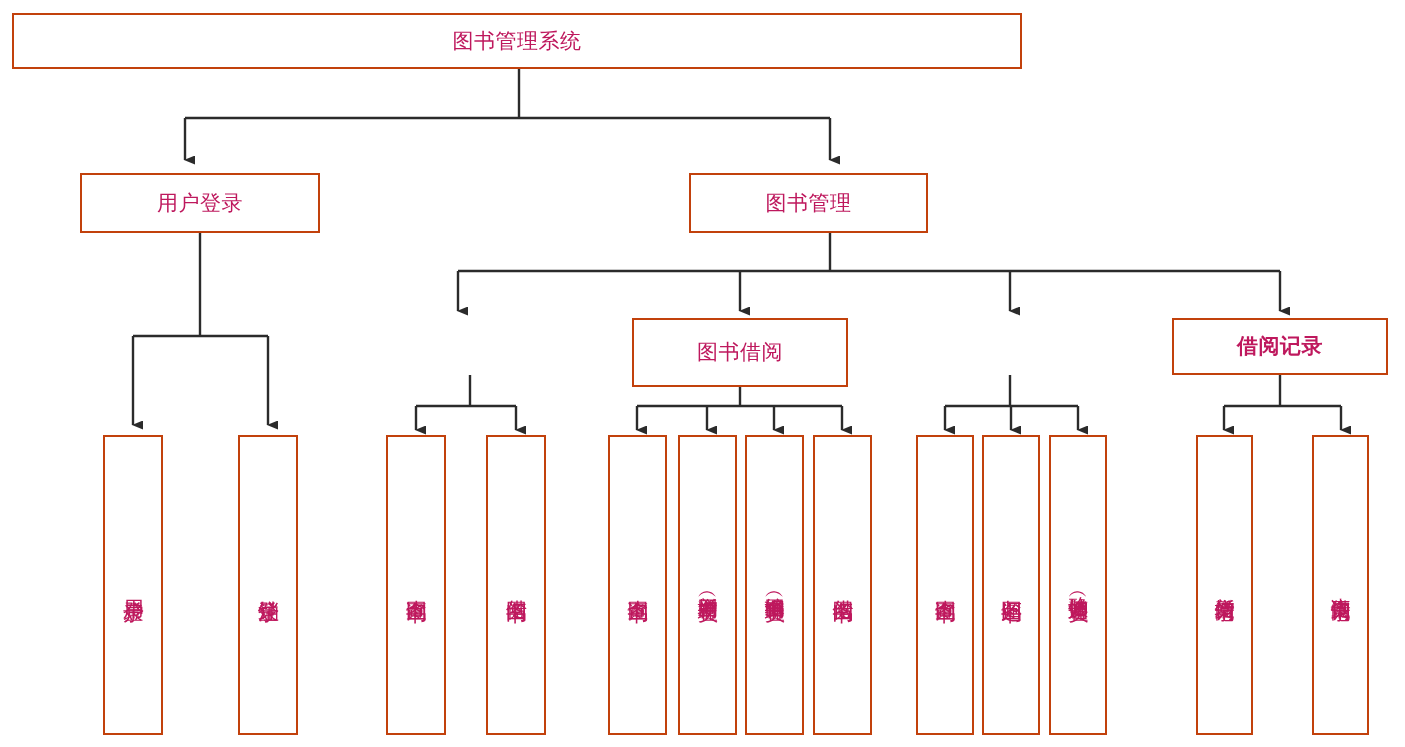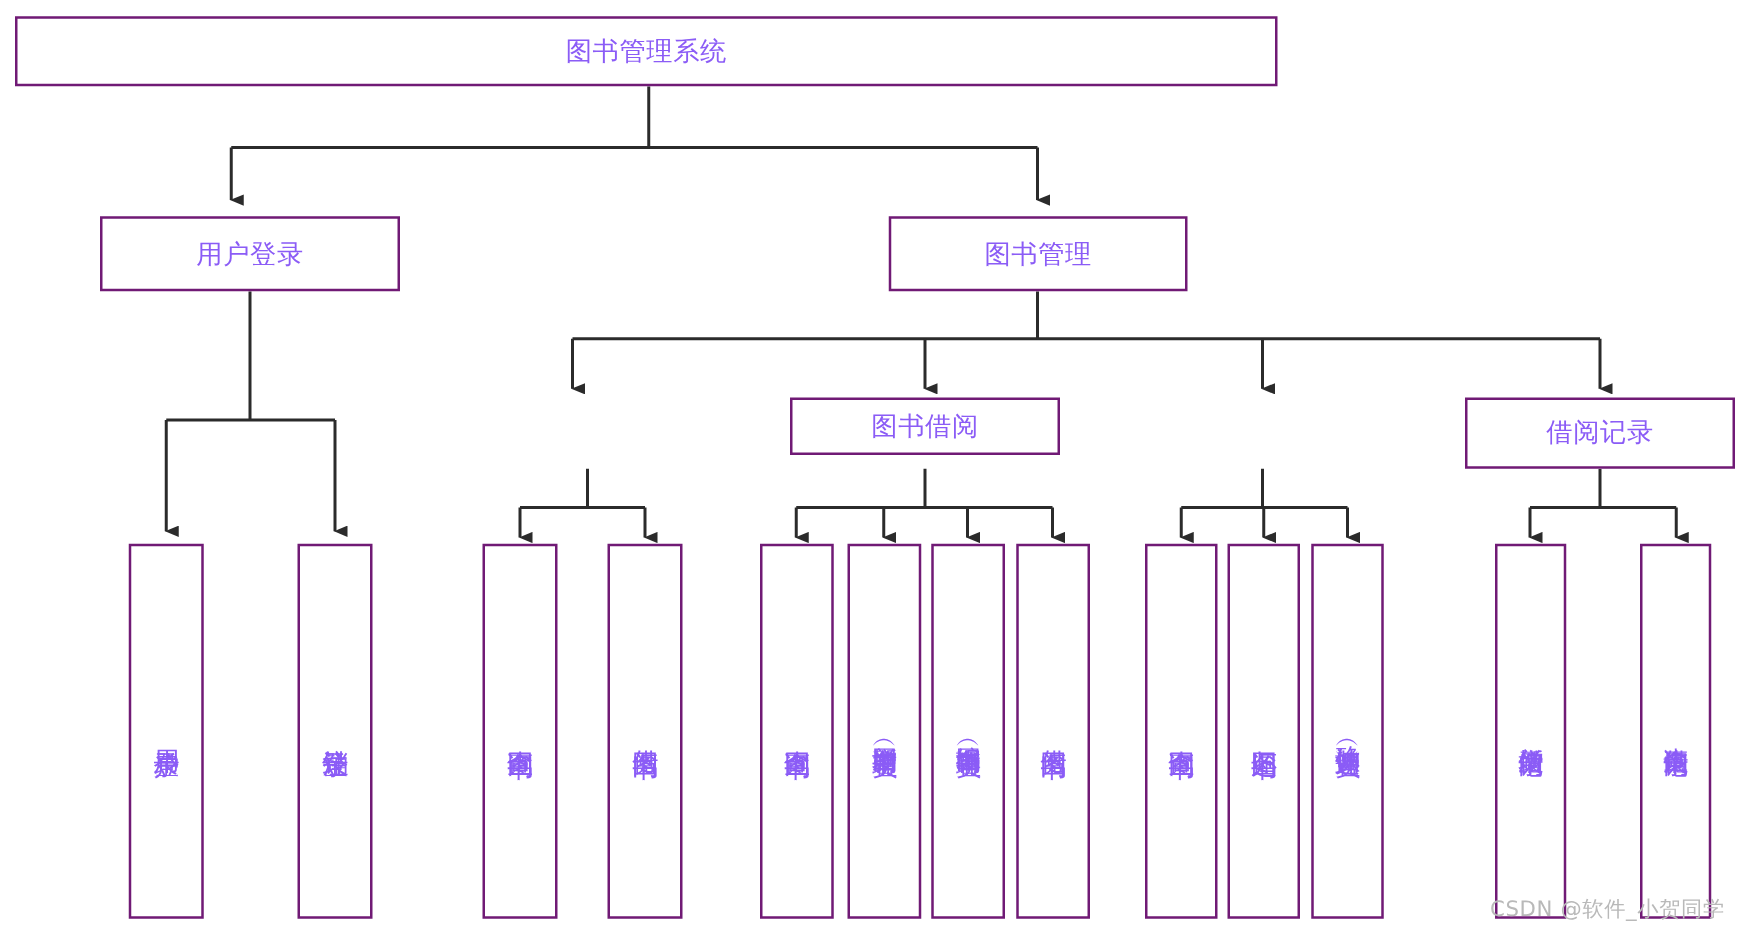--- a/index.html
+++ b/index.html
@@ -22,26 +22,26 @@
     position: absolute;
     left: 0;
     top: 0;
     width: 1405px;
     height: 747px;
     pointer-events: none;
   }
   .node {
     position: absolute;
     box-sizing: border-box;
-    border: 2px solid #701a75;
+    border: 2px solid #c2410c;
     background: #ffffff;
     display: flex;
     align-items: center;
     justify-content: center;
-    color: #8b5cf6;
+    color: #be185d;
     line-height: 1.18;
   }
   .node.h {
     font-size: 21px;
     letter-spacing: 0.5px;
   }
   .node.v {
     writing-mode: vertical-rl;
     text-orientation: upright;
     font-size: 21px;
@@ -121,28 +121,28 @@
     </g>
   </svg>
 
   <div class="node h" style="left:12px; top:13px; width:1010px; height:56px;">
     <span>图书管理系统</span>
   </div>
 
   <div class="node h" style="left:80px; top:173px; width:240px; height:60px;">
     <span>用户登录</span>
   </div>
-  <div class="node h" style="left:711px; top:173px; width:239px; height:60px;">
+  <div class="node h" style="left:689px; top:173px; width:239px; height:60px;">
     <span>图书管理</span>
   </div>
 
-  <div class="node h" style="left:632px; top:318px; width:216px; height:46px;">
+  <div class="node h" style="left:632px; top:318px; width:216px; height:69px;">
     <span>图书借阅</span>
   </div>
-  <div class="node h" style="left:1172px; top:318px; width:216px; height:57px;">
+  <div class="node h" style="left:1172px; top:318px; width:216px; height:57px;font-weight:bold;">
     <span>借阅记录</span>
   </div>
 
   <div class="node v" style="left:103px; top:435px; width:60px; height:300px;">
     <span class="vtxt">用户登录</span>
   </div>
   <div class="node v" style="left:238px; top:435px; width:60px; height:300px;">
     <span class="vtxt">注销登录</span>
   </div>
 
@@ -176,15 +176,14 @@
     <span class="vtxt">确认归还（管理员）</span>
   </div>
 
   <div class="node v" style="left:1196px; top:435px; width:57px; height:300px; font-size:20px;">
     <span class="vtxt">新增借阅记录</span>
   </div>
   <div class="node v" style="left:1312px; top:435px; width:57px; height:300px; font-size:20px;">
     <span class="vtxt">查询借阅记录</span>
   </div>
 
-  <div class="watermark" style="left:1192px; top:716px;">CSDN @软件_小贺同学</div>
 
 </div>
 
 </body></html>

